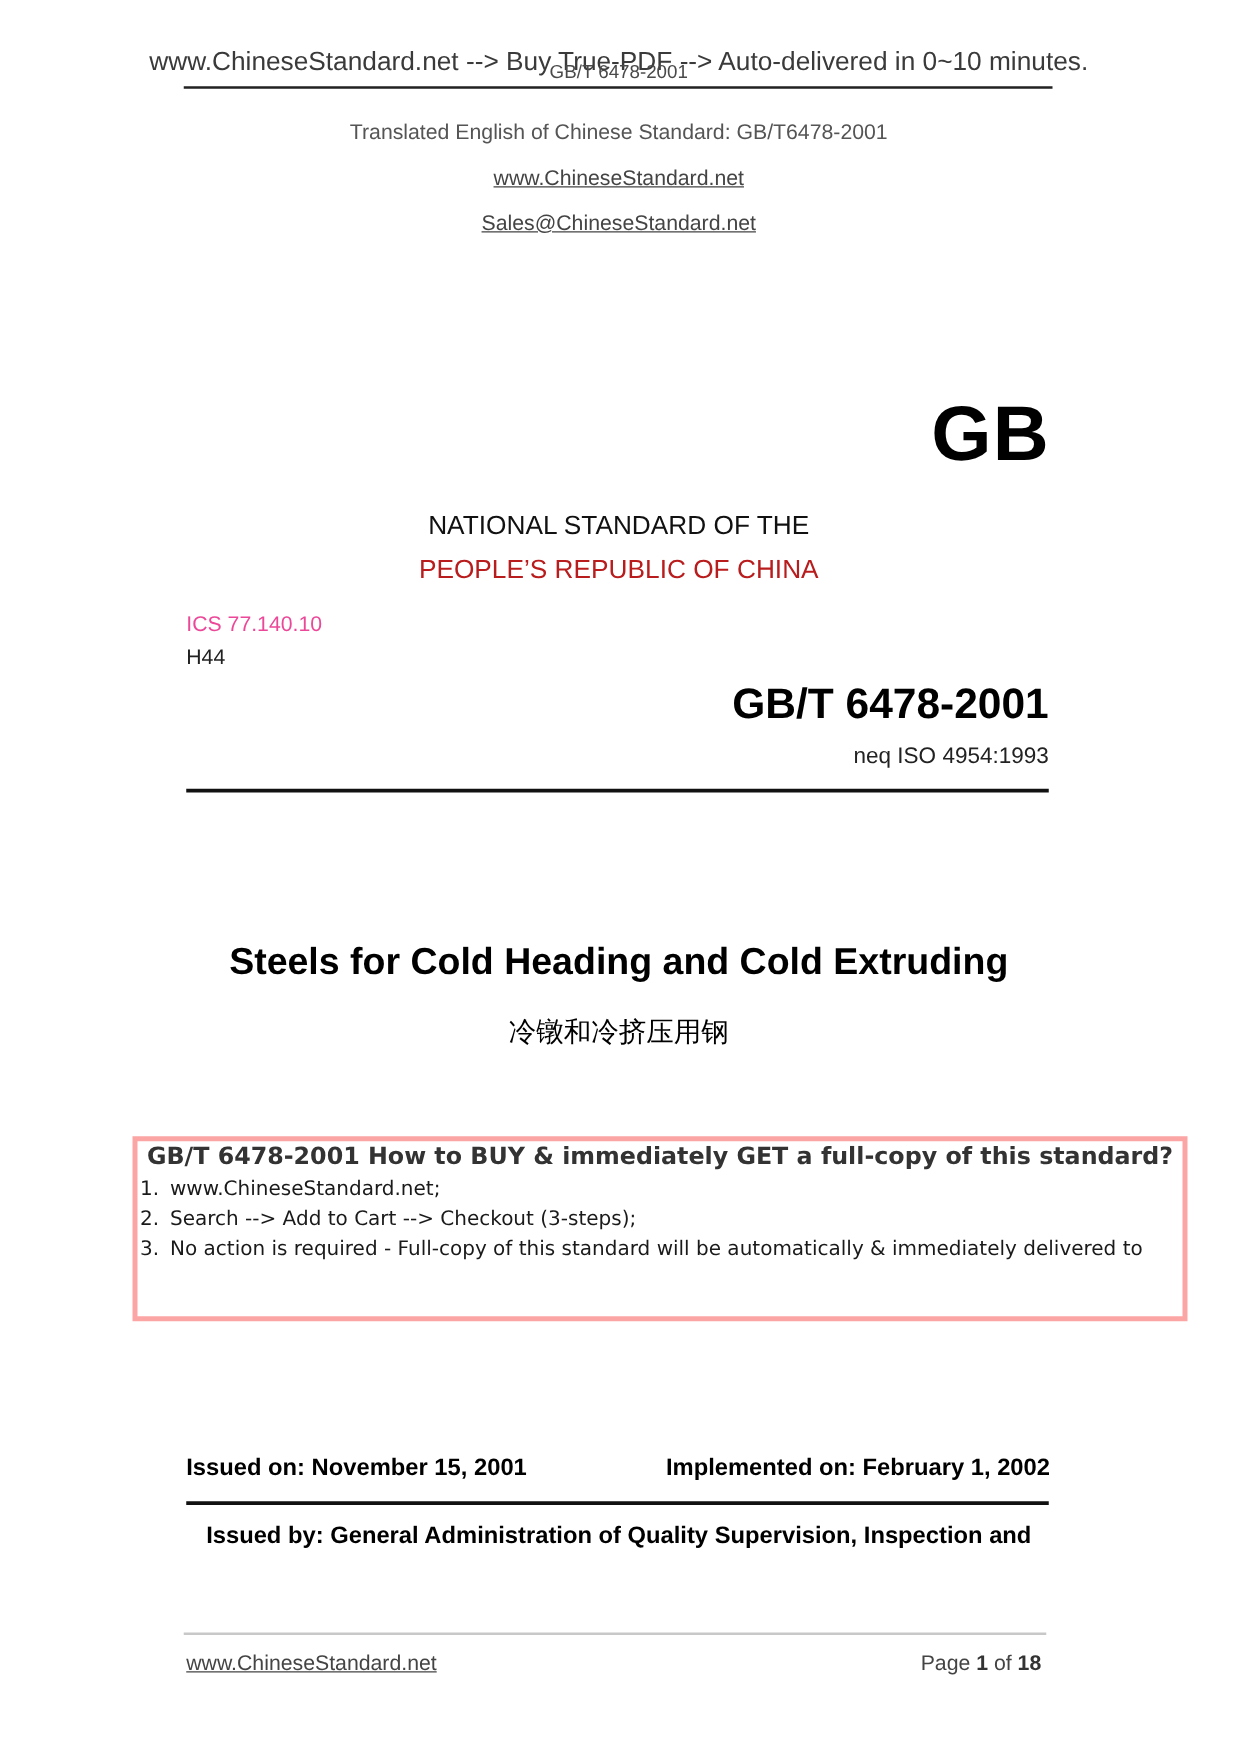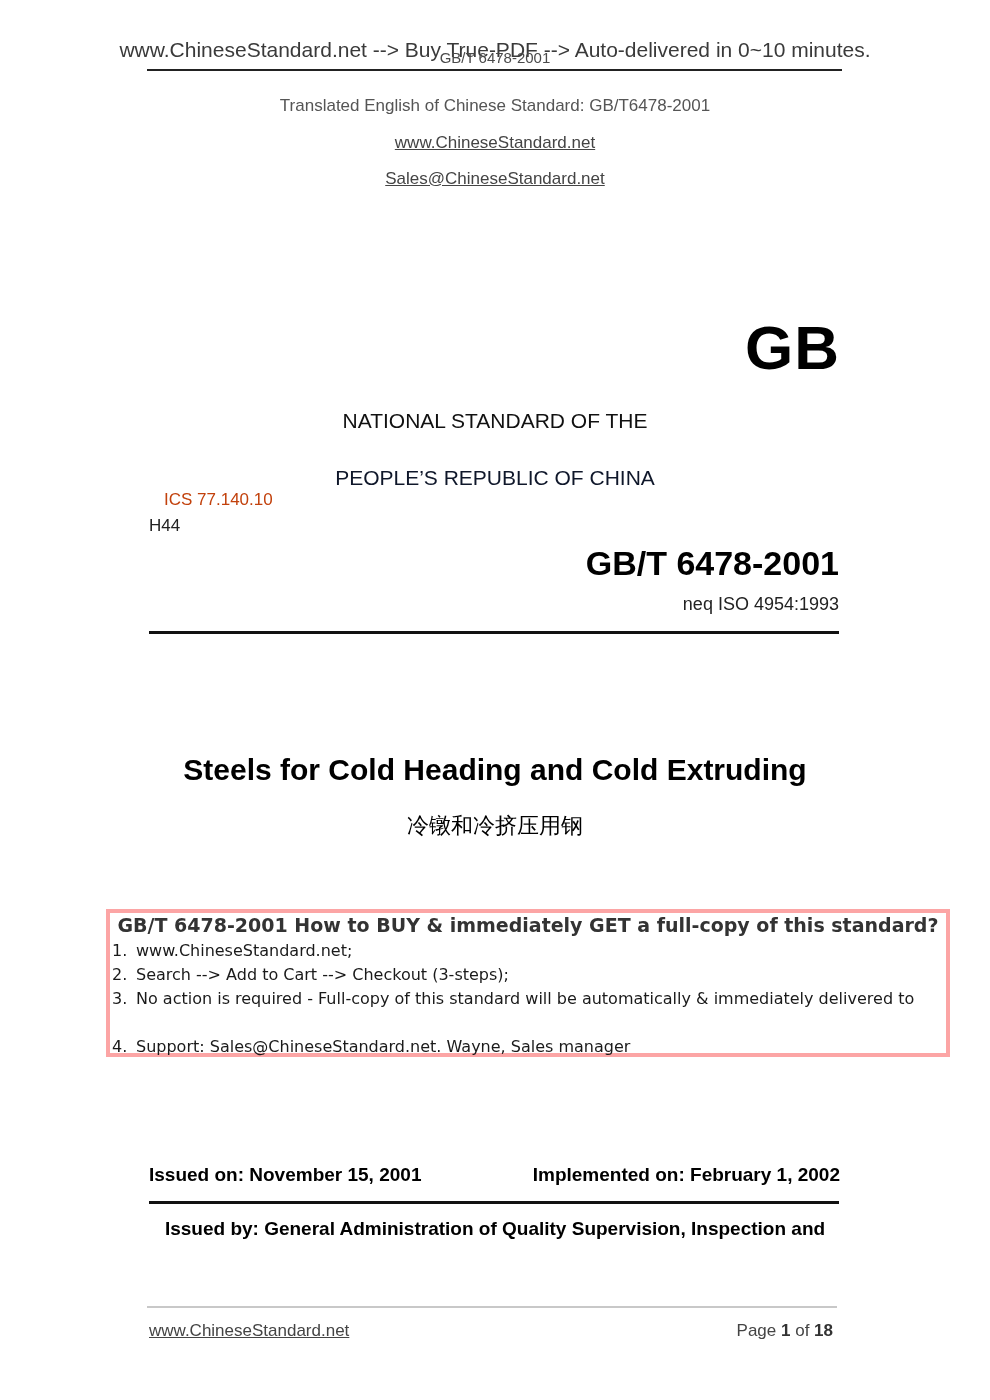--- a/index.html
+++ b/index.html
@@ -16,23 +16,23 @@
   #hdr-rule { left: 147px; top: 69px; width: 695px; height: 0; border-top: 2px solid #222; }
 
   .sub { font-size: 17px; color: #555; }
   #sub-title { top: 96px; }
   #sub-site { top: 133px; }
   #sub-email { top: 169px; }
   .link { color: #444; text-decoration: underline; cursor: pointer; }
 
   #gb-mark { right: 150px; top: 312px; font-size: 62px; font-weight: bold; letter-spacing: 1px; }
   #nat1 { top: 396px; font-size: 21px; color: #111; margin-top: 13px; }
-  #nat2 { top: 466px; font-size: 21px; color: #0f172a; }
+  #nat2 { top: 444px; font-size: 21px; color: #b91c1c; }
 
-  #ics { left: 164px; top: 490px; font-size: 17px; color: #c2410c; }
+  #ics { left: 149px; top: 490px; font-size: 17px; color: #ec4899; }
   #ccs { left: 149px; top: 516px; font-size: 17px; color: #222; }
 
   #std-code { right: 151px; top: 544px; font-size: 34px; font-weight: bold; }
   #std-equiv { right: 151px; top: 594px; font-size: 18px; color: #222; }
   #rule1 { left: 149px; top: 631px; width: 690px; border-top: 3px solid #111; }
 
   #title-en { top: 753px; font-size: 30px; font-weight: bold; }
   #title-cn { top: 811px; font-size: 22px; font-family: "DejaVu Sans", sans-serif; }
 
   
@@ -87,23 +87,20 @@
   <div id="buy-title">GB/T 6478-2001 How to BUY &amp; immediately GET a full-copy of this standard?</div>
   <div class="buy-line" style="top:28px;">
     <span class="num">1.</span><span>www.ChineseStandard.net;</span>
   </div>
   <div class="buy-line" style="top:52px;">
     <span class="num">2.</span><span>Search --&gt; Add to Cart --&gt; Checkout (3-steps);</span>
   </div>
   <div class="buy-line" style="top:76px;">
     <span class="num">3.</span><span>No action is required  - Full-copy of this standard will be automatically &amp; immediately delivered to</span>
   </div>
-  <div class="buy-line" style="top:124px;">
-    <span class="num">4.</span><span>Support: Sales@ChineseStandard.net. Wayne, Sales manager</span>
-  </div>
 </div>
 
 <div id="issued-on" class="abs">Issued on: November 15, 2001</div>
 <div id="impl-on" class="abs">Implemented on: February 1, 2002</div>
 <div id="rule2" class="abs"></div>
 <div id="issued-by" class="abs center-text">
   <div>Issued by: General Administration of Quality Supervision, Inspection and</div>
 </div>
 
 <div id="foot-rule" class="abs"></div>

